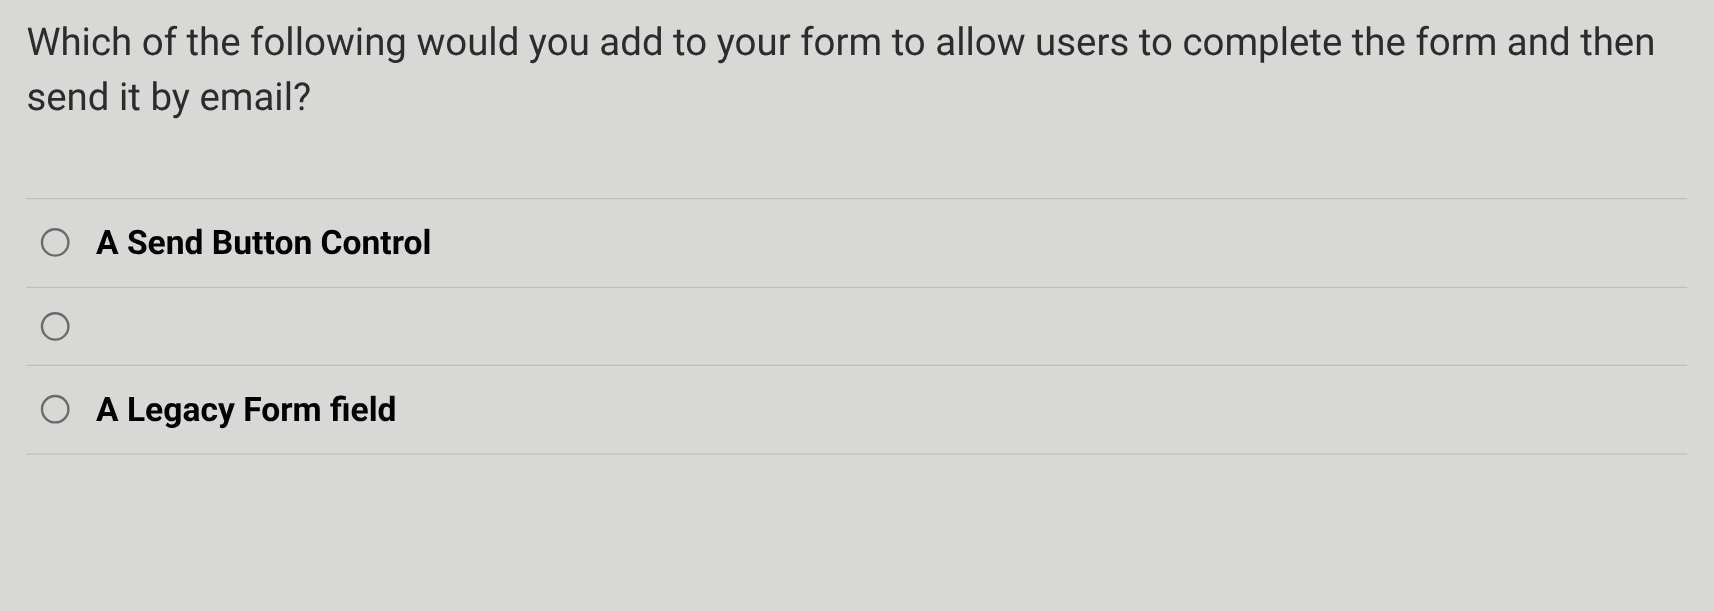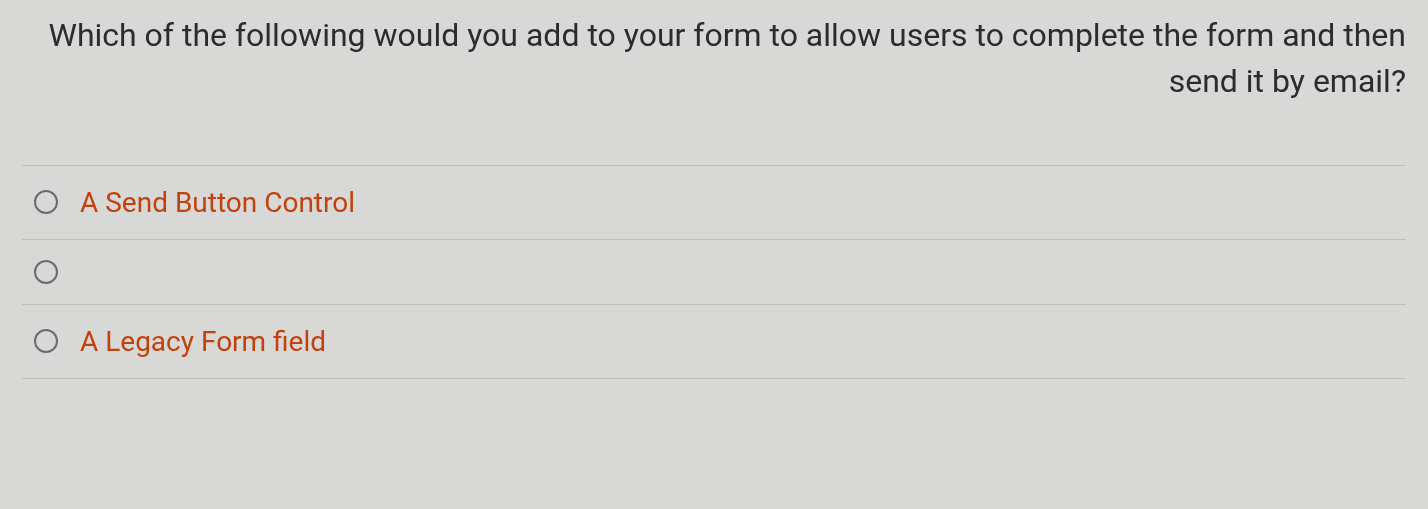--- a/index.html
+++ b/index.html
@@ -10,21 +10,20 @@
     body {
       font-family: -apple-system, BlinkMacSystemFont, "Segoe UI", Roboto, "Helvetica Neue", Arial, sans-serif;
       background: #d8d9d6;
       width: 1428px;
       height: 509px;
       overflow: hidden;
       color: #3a3a3a;
     }
     .question-container {
       padding: 12px 22px 12px 22px;
-      text-align: right;
     }
     .question-text {
       font-size: 32px;
       line-height: 1.45;
       color: #2c2c2c;
       font-weight: 400;
       margin-bottom: 60px;
     }
     .options-list {
       display: flex;
@@ -44,22 +43,22 @@
       width: 24px;
       height: 24px;
       border: 2px solid #6b6b6b;
       border-radius: 50%;
       flex-shrink: 0;
       margin-right: 22px;
       background: transparent;
     }
     .option-label {
       font-size: 28px;
-      color: #c2410c;
-      font-weight: 400;
+      color: #000000;
+      font-weight: 700;
     }
   </style>
 </head>
 <body>
 
 <div class="question-container">
   <div class="question-text">Which of the following would you add to your form to allow users to complete the form and then send it by email?</div>
   <div class="options-list">
     <div class="option-row">
       <span class="radio-circle"></span>

